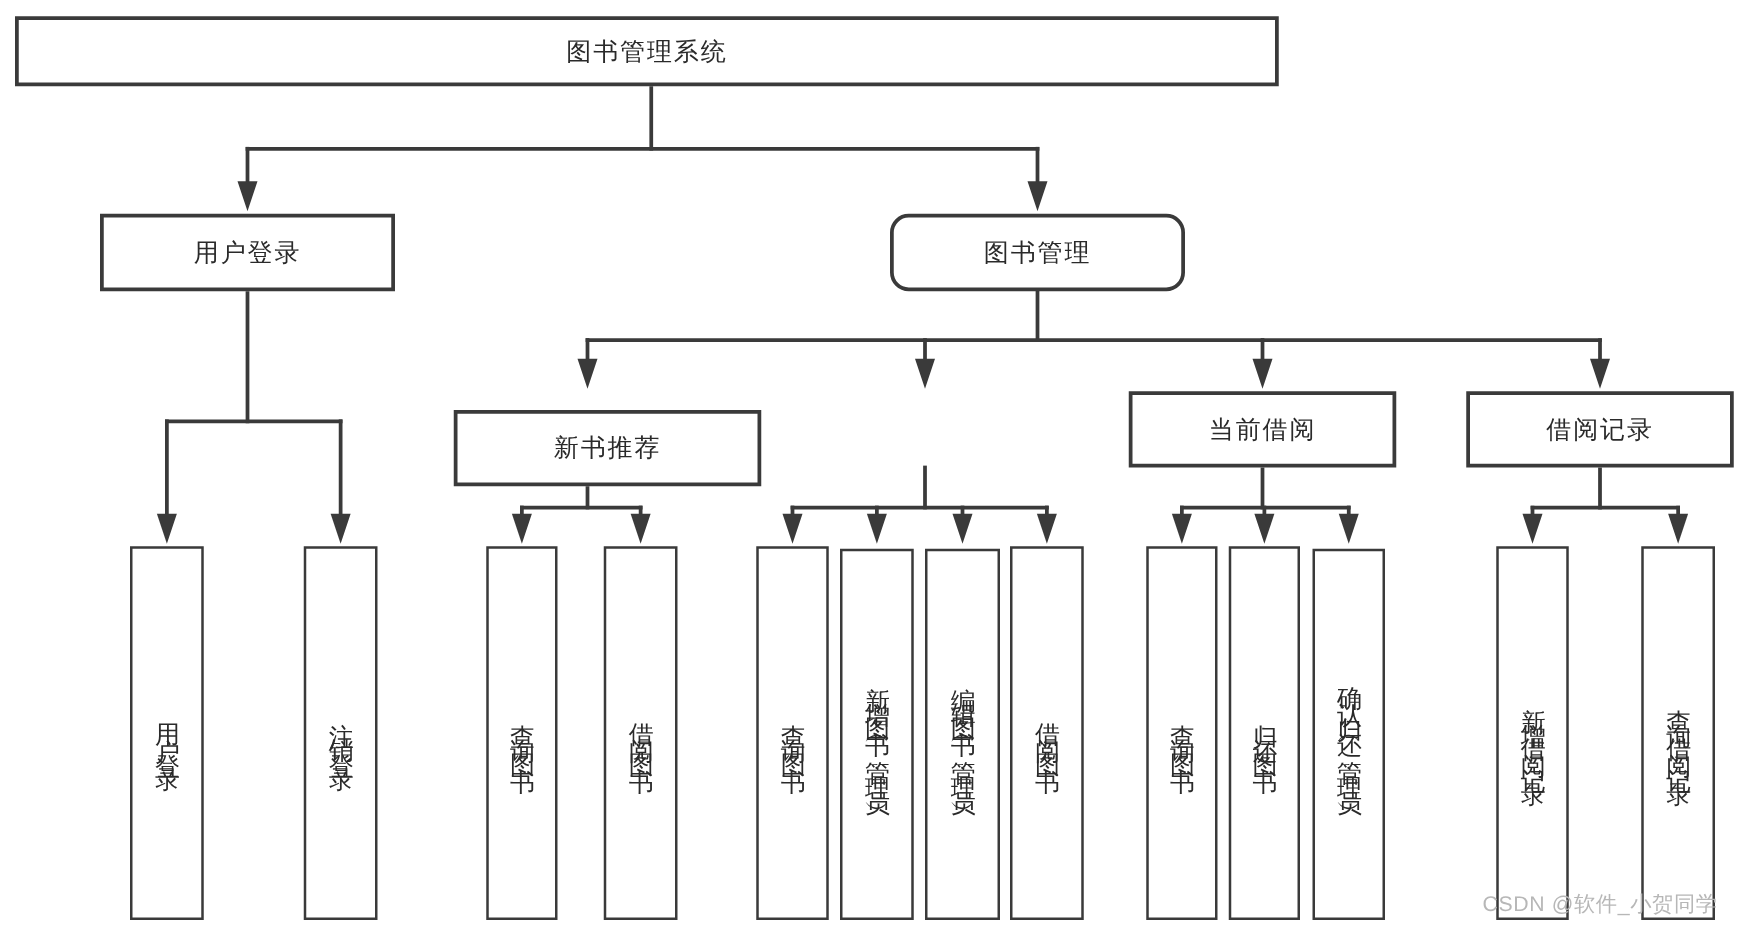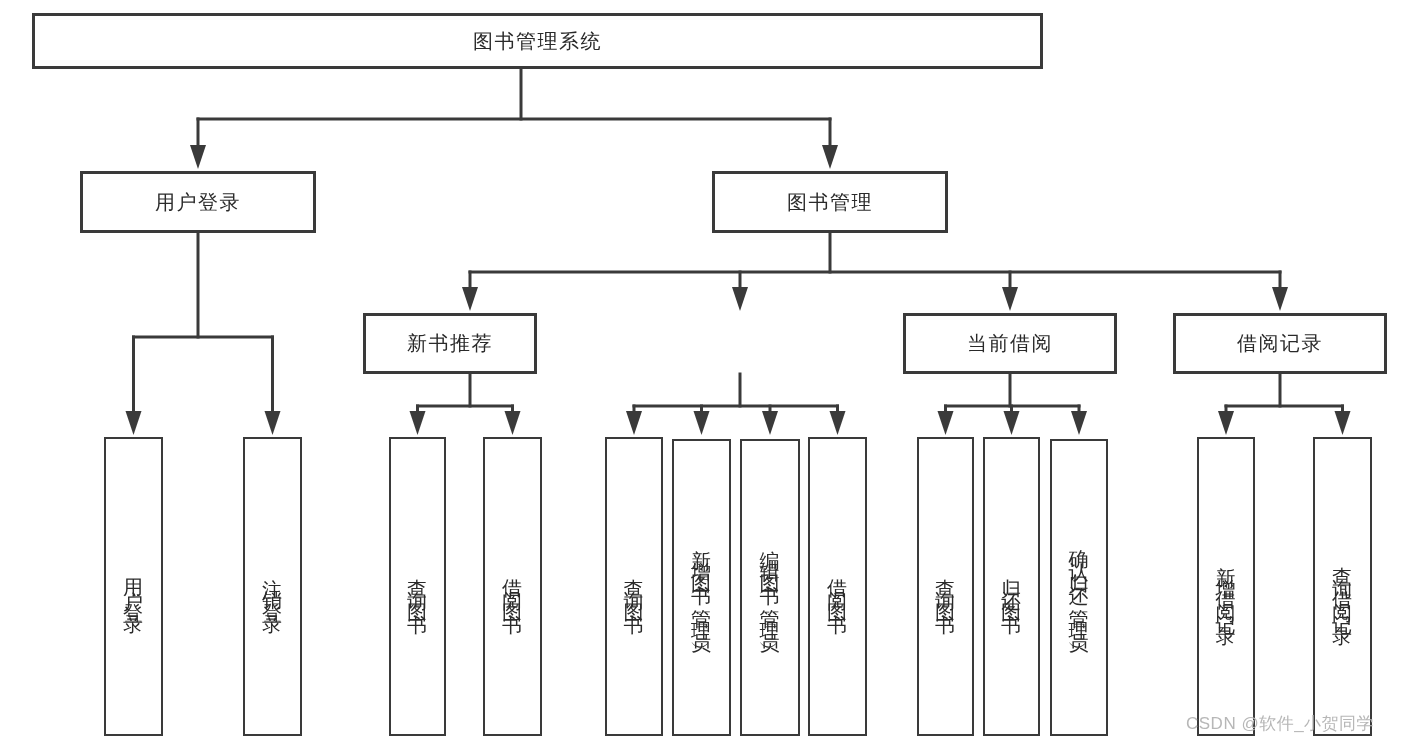--- a/index.html
+++ b/index.html
@@ -107,32 +107,32 @@
     <g>
       <line x1="1280" y1="374" x2="1280" y2="406"></line>
       <line x1="1226" y1="406" x2="1342.5" y2="406"></line>
       <line x1="1226" y1="406" x2="1226" y2="413"></line>
       <polygon points="1218,411 1234,411 1226,435"></polygon>
       <line x1="1342.5" y1="406" x2="1342.5" y2="413"></line>
       <polygon points="1334.5,411 1350.5,411 1342.5,435"></polygon>
     </g>
   </svg>
 
-  <div class="box" style="left:12px;top:13px;width:1011px;height:56px;margin-left:20px;">
+  <div class="box" style="left:12px;top:13px;width:1011px;height:56px;">
     <span class="hlabel">图书管理系统</span>
   </div>
 
   <div class="box" style="left:80px;top:171px;width:236px;height:62px;">
     <span class="hlabel">用户登录</span>
   </div>
-  <div class="box" style="left:712px;top:171px;width:236px;height:62px;">
+  <div class="box" style="left:712px;top:171px;width:236px;height:62px;border-radius:15px;">
     <span class="hlabel">图书管理</span>
   </div>
 
-  <div class="box" style="left:363px;top:313px;width:174px;height:61px;">
+  <div class="box" style="left:363px;top:328px;width:246px;height:61px;">
     <span class="hlabel">新书推荐</span>
   </div>
   <div class="box" style="left:1173px;top:313px;width:214px;height:61px;">
     <span class="hlabel">借阅记录</span>
   </div>
   <div class="box" style="left:903px;top:313px;width:214px;height:61px;">
     <span class="hlabel">当前借阅</span>
   </div>
 
   <div class="box leaf" style="left:104px;top:437px;width:59px;height:299px;">

